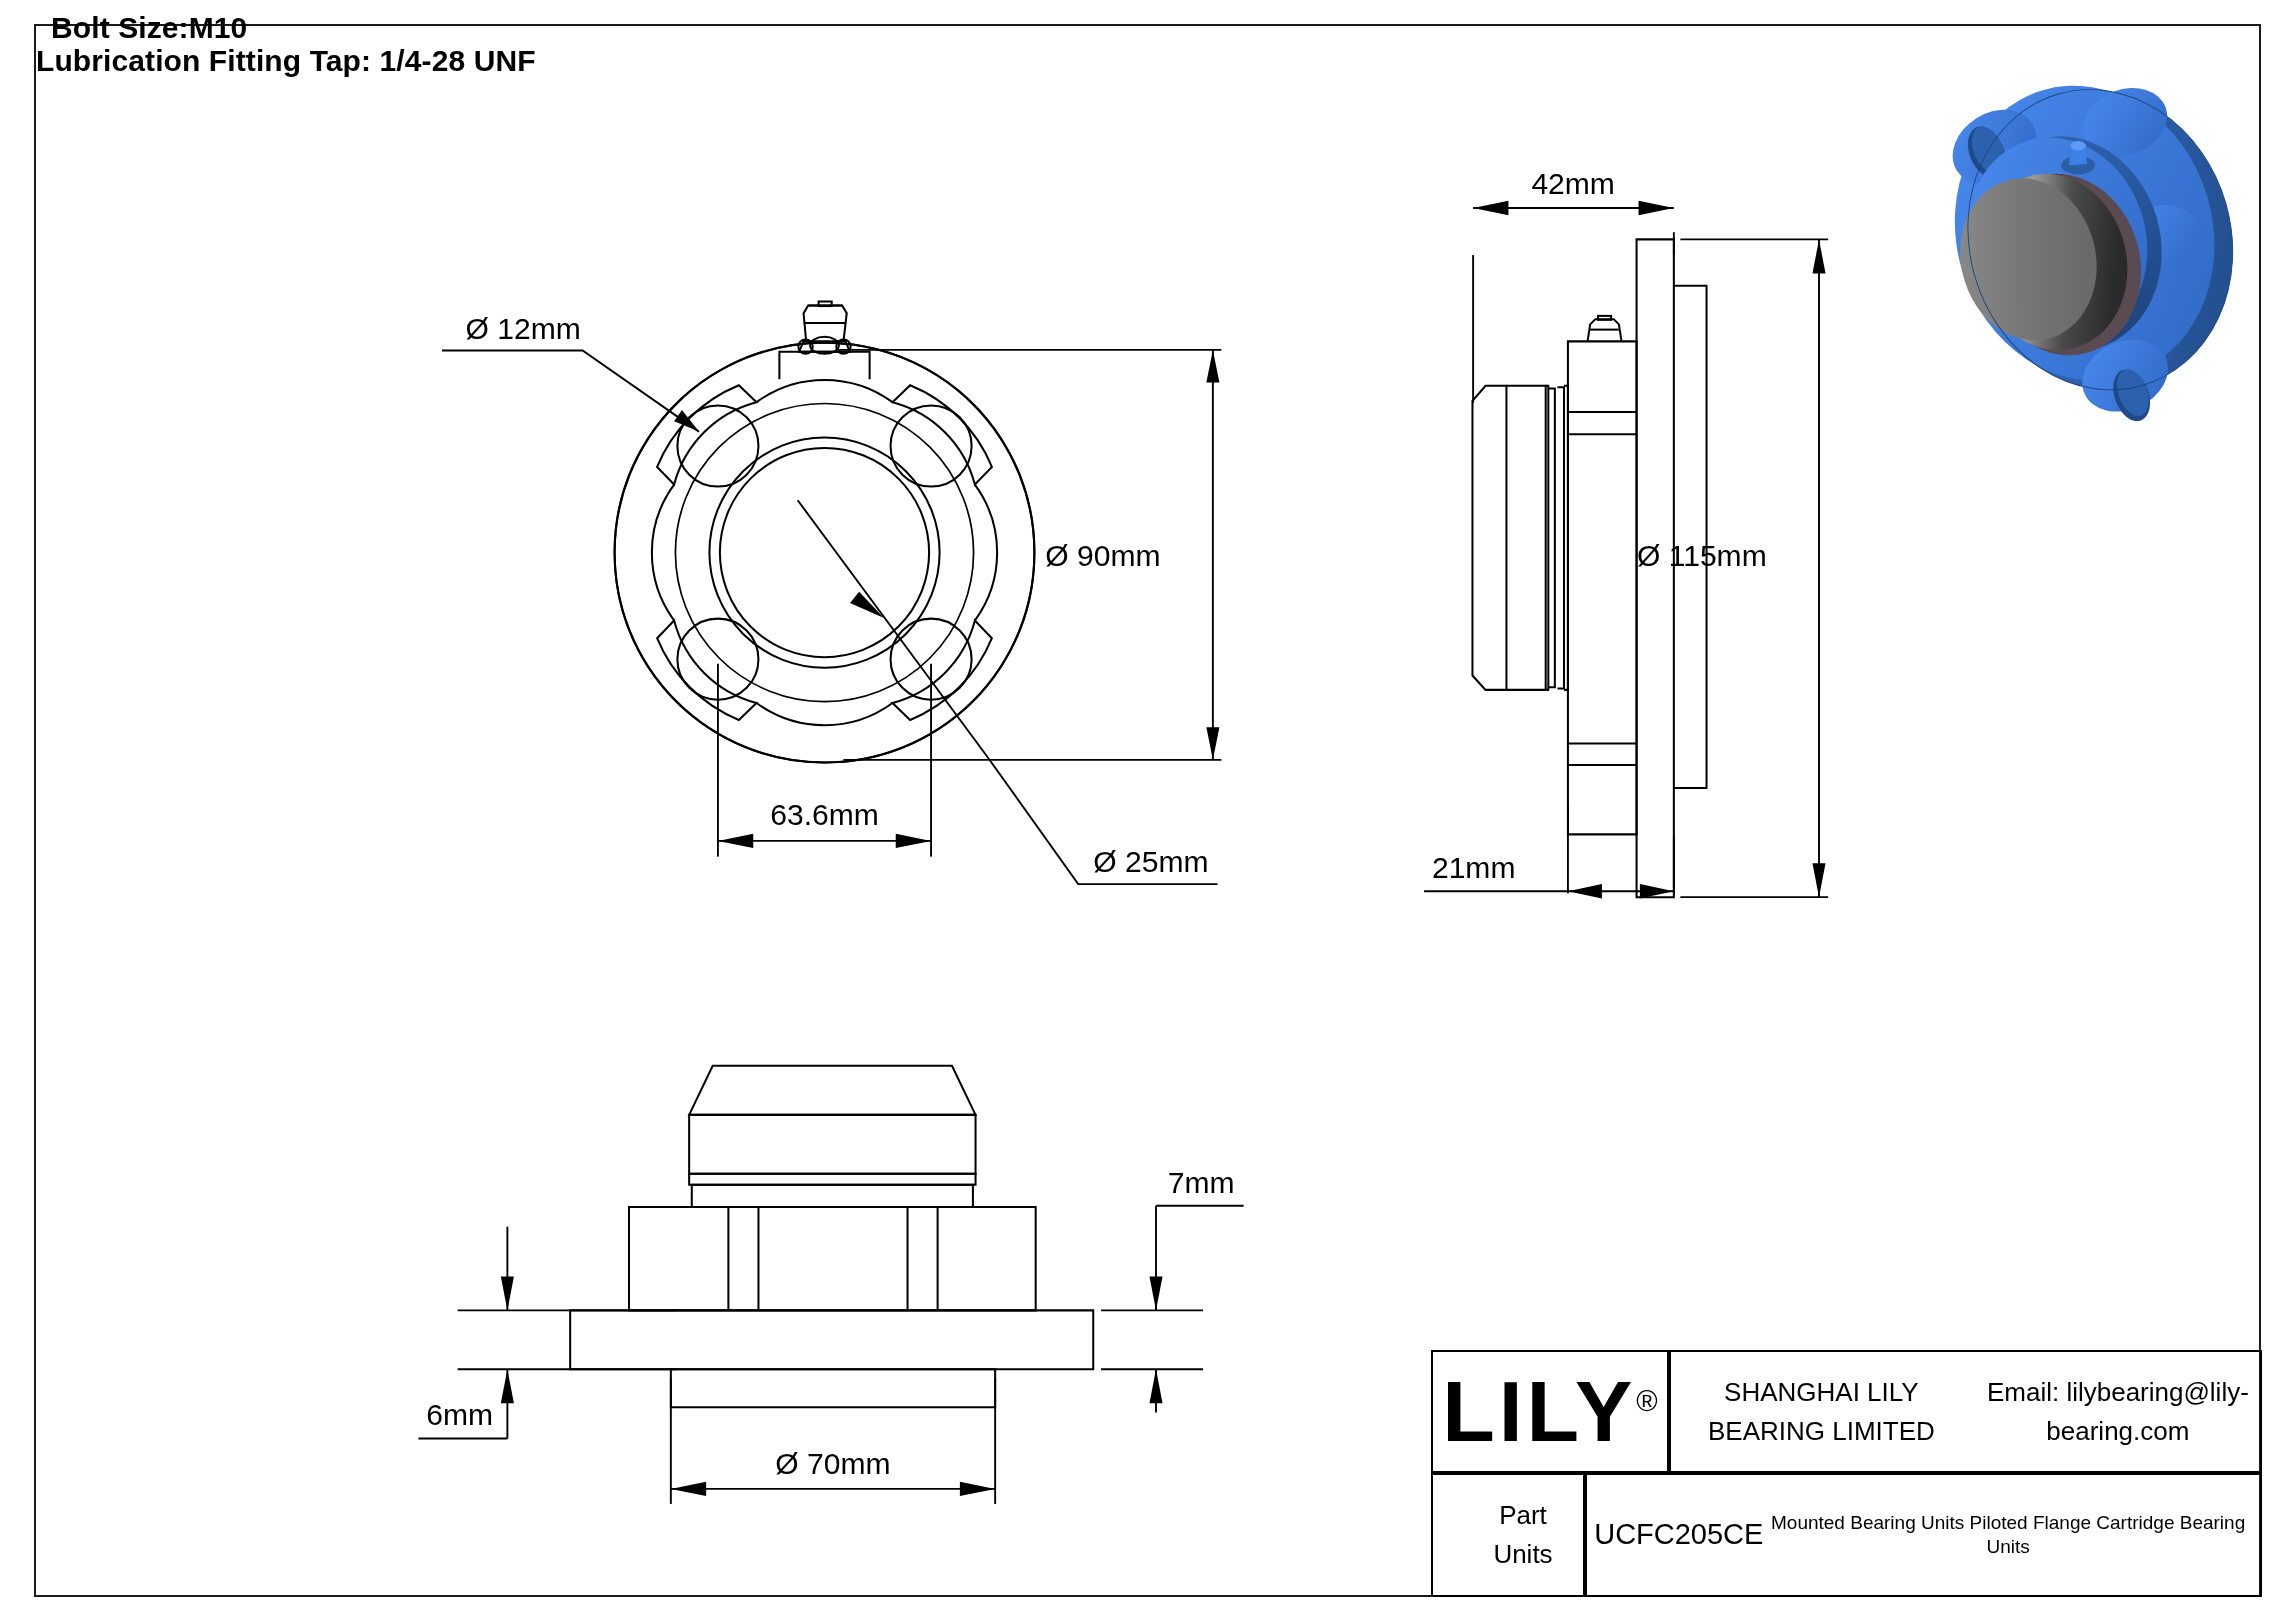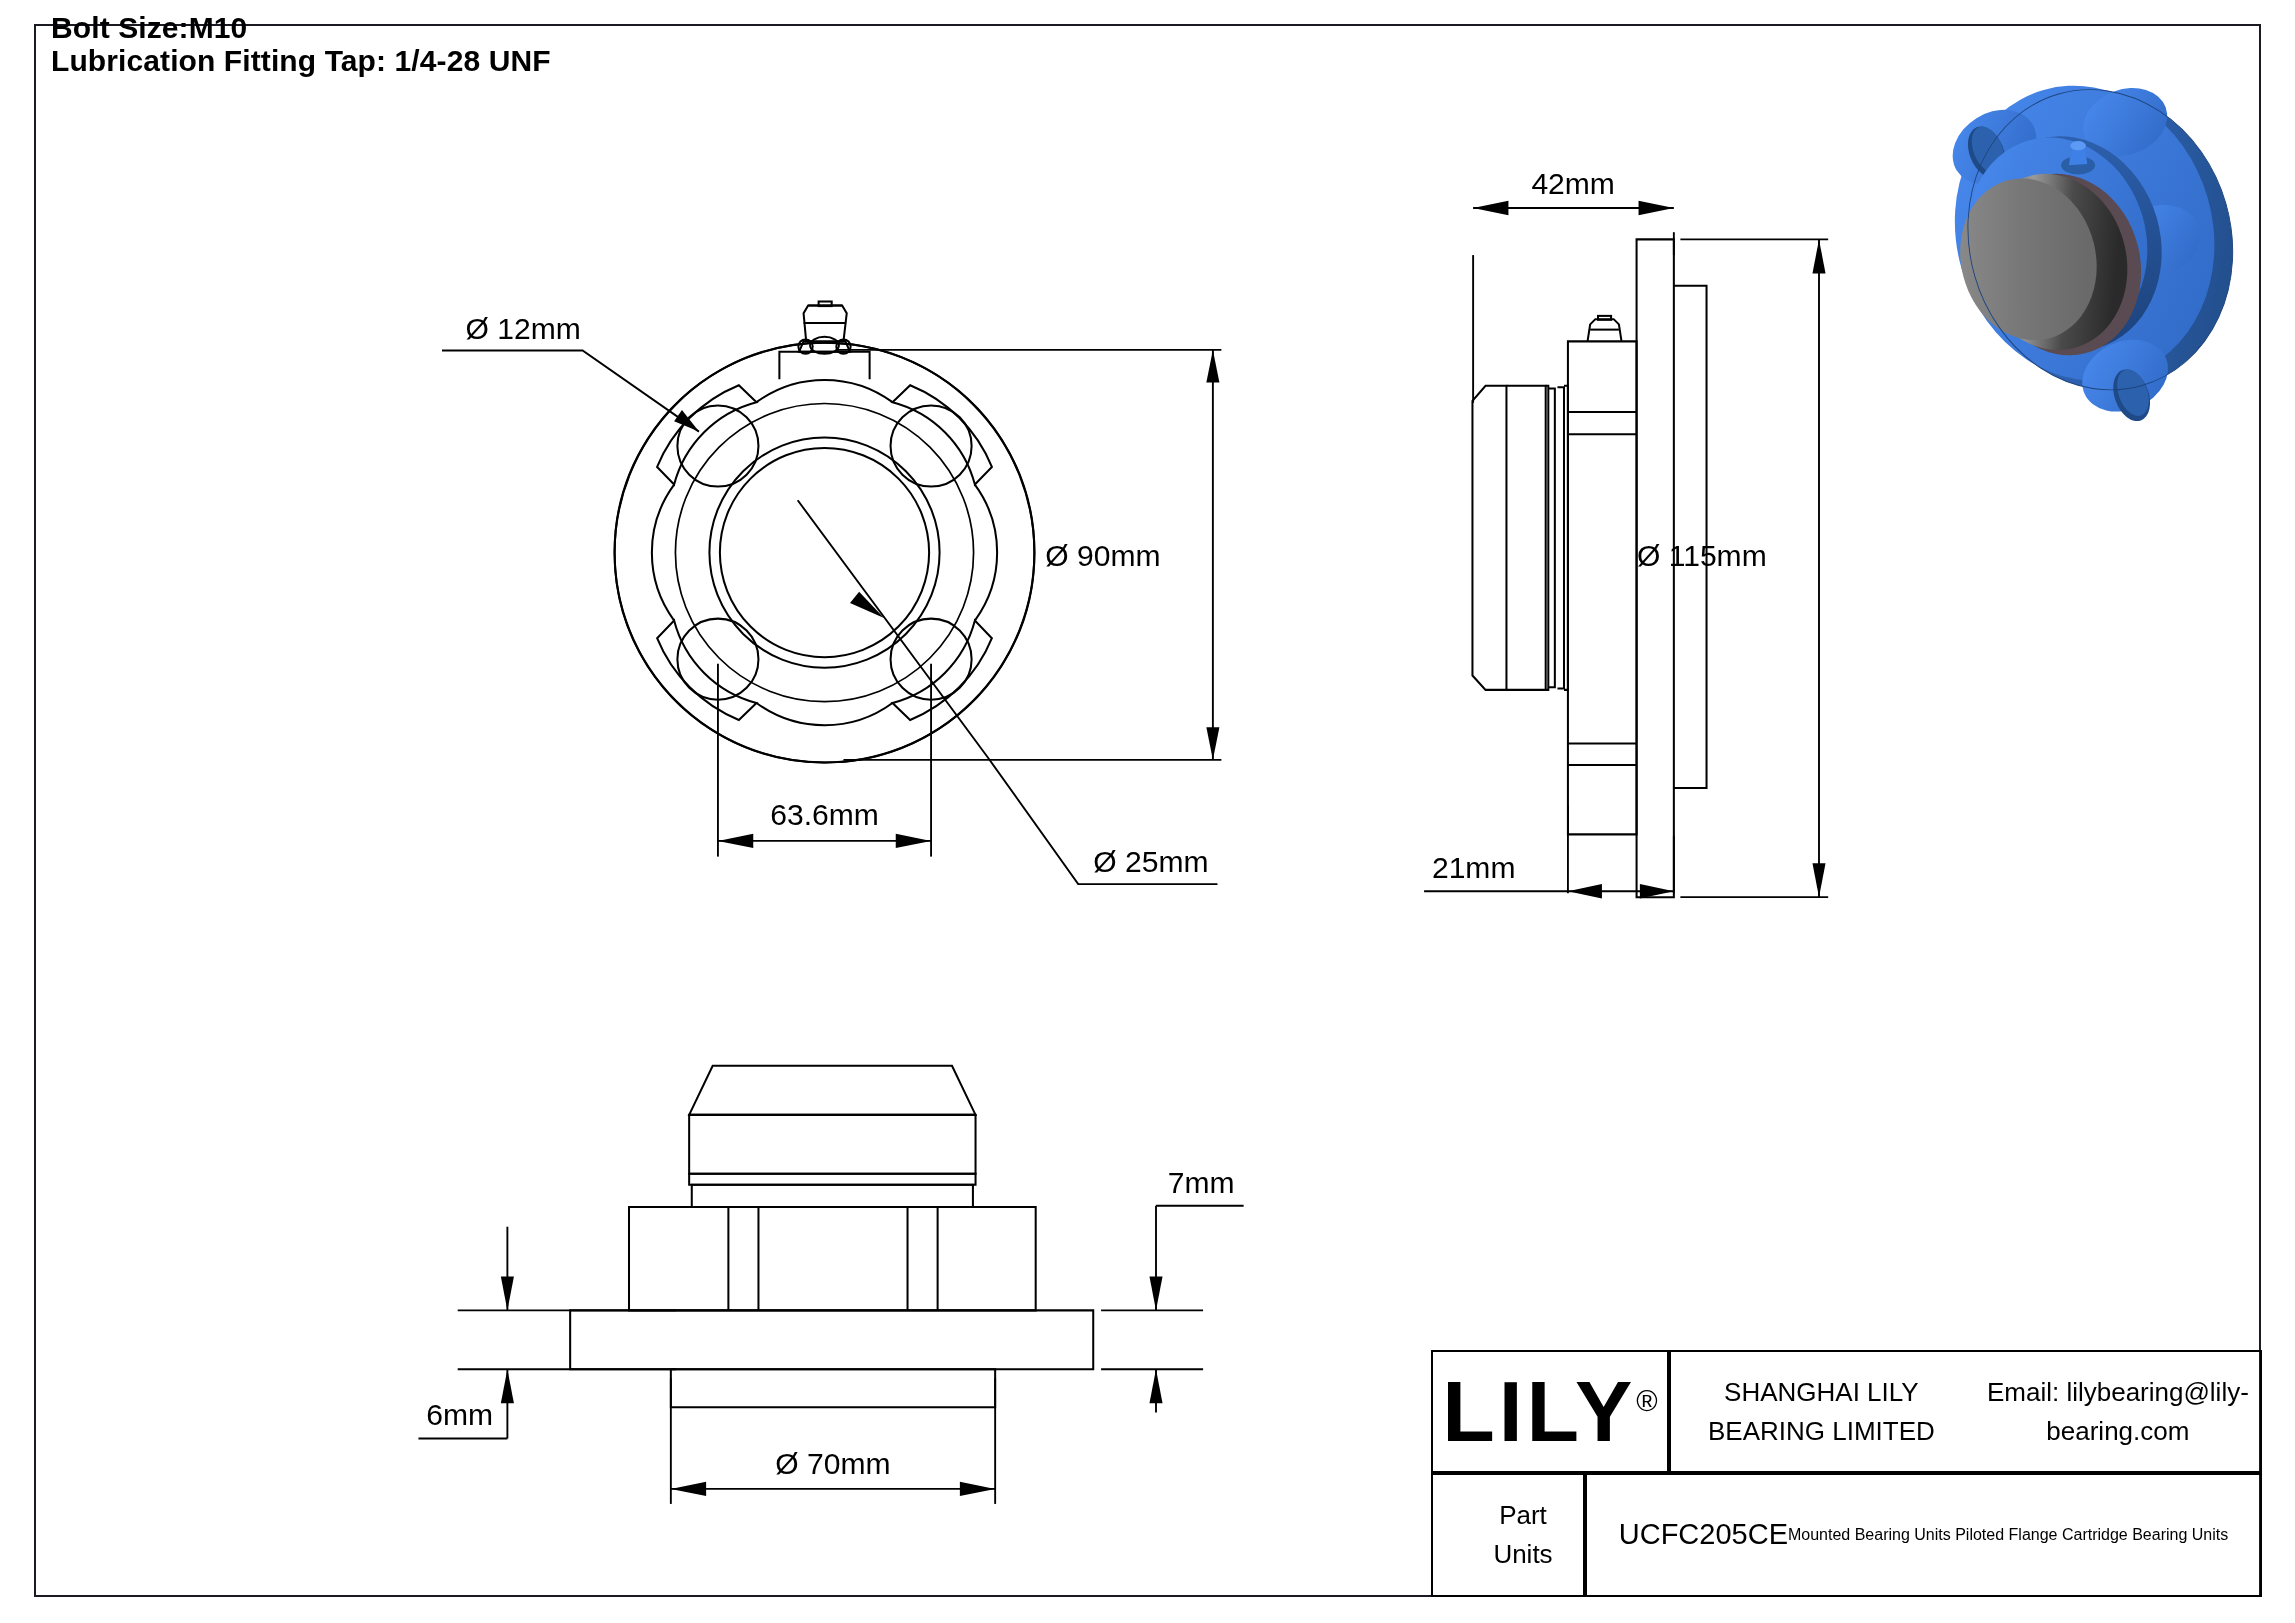--- a/index.html
+++ b/index.html
@@ -4,21 +4,21 @@
 <style>
   html,body{margin:0;padding:0;background:#ffffff;}
   body{width:2295px;height:1623px;position:relative;overflow:hidden;
        font-family:"Liberation Sans","DejaVu Sans",sans-serif;color:#000;}
   #sheet{position:absolute;left:0;top:0;width:2295px;height:1623px;}
   .border-frame{position:absolute;left:34px;top:24px;width:2227px;height:1573px;
        border:2.6px solid #1a1a22;box-sizing:border-box;}
   .note{position:absolute;font-size:30px;line-height:1.35;font-weight:700;
        letter-spacing:0.1px;white-space:nowrap;}
   #note-bolt{left:51px;top:7.8px;}
-  #note-lube{left:51px;top:41px;}
+  #note-lube{left:36px;top:41px;}
   svg{position:absolute;left:0;top:0;width:2295px;height:1623px;overflow:visible;}
   .ln{stroke:#000;stroke-width:3.1;fill:none;stroke-linecap:butt;}
   .ln-thin{stroke:#000;stroke-width:2.6;fill:none;}
   .dim{stroke:#000;stroke-width:2.9;fill:none;}
   .fillk{fill:#000;stroke:none;}
   .dimtxt{font-family:"Liberation Sans","DejaVu Sans",sans-serif;font-size:46px;fill:#000;}
   .tb{position:absolute;box-sizing:border-box;border:2.2px solid #000;}
   .tbcell{position:absolute;display:flex;align-items:center;justify-content:center;
        text-align:center;box-sizing:border-box;}
   .tbtxt{font-size:26px;line-height:1.5;}
@@ -322,19 +322,19 @@
     <div class="tb" style="left:1431px;top:1473px;width:154px;height:124px;"></div>
     <div class="tbcell" style="left:1446px;top:1473px;width:154px;height:124px;flex-direction:column;">
       <div class="tbtxt">Part</div>
       <div class="tbtxt">Units</div>
     </div>
 
     <div class="tb" style="left:1585px;top:1473px;width:677px;height:124px;"></div>
     <div class="tbcell" style="left:1585px;top:1473px;width:677px;height:124px;
          flex-direction:row;padding:3.9px 9.2px;">
       <div class="tbtxt" style="font-size:29px;">UCFC205CE</div>
-      <div class="tbtxt" style="font-size:16px;line-height:1.25;">Mounted Bearing Units Piloted Flange Cartridge Bearing Units</div>
+      <div class="tbtxt" style="font-size:19px;line-height:1.25;">Mounted Bearing Units Piloted Flange Cartridge Bearing Units</div>
     </div>
 
   </div>
 
 </div>
 
 
 </body></html>

